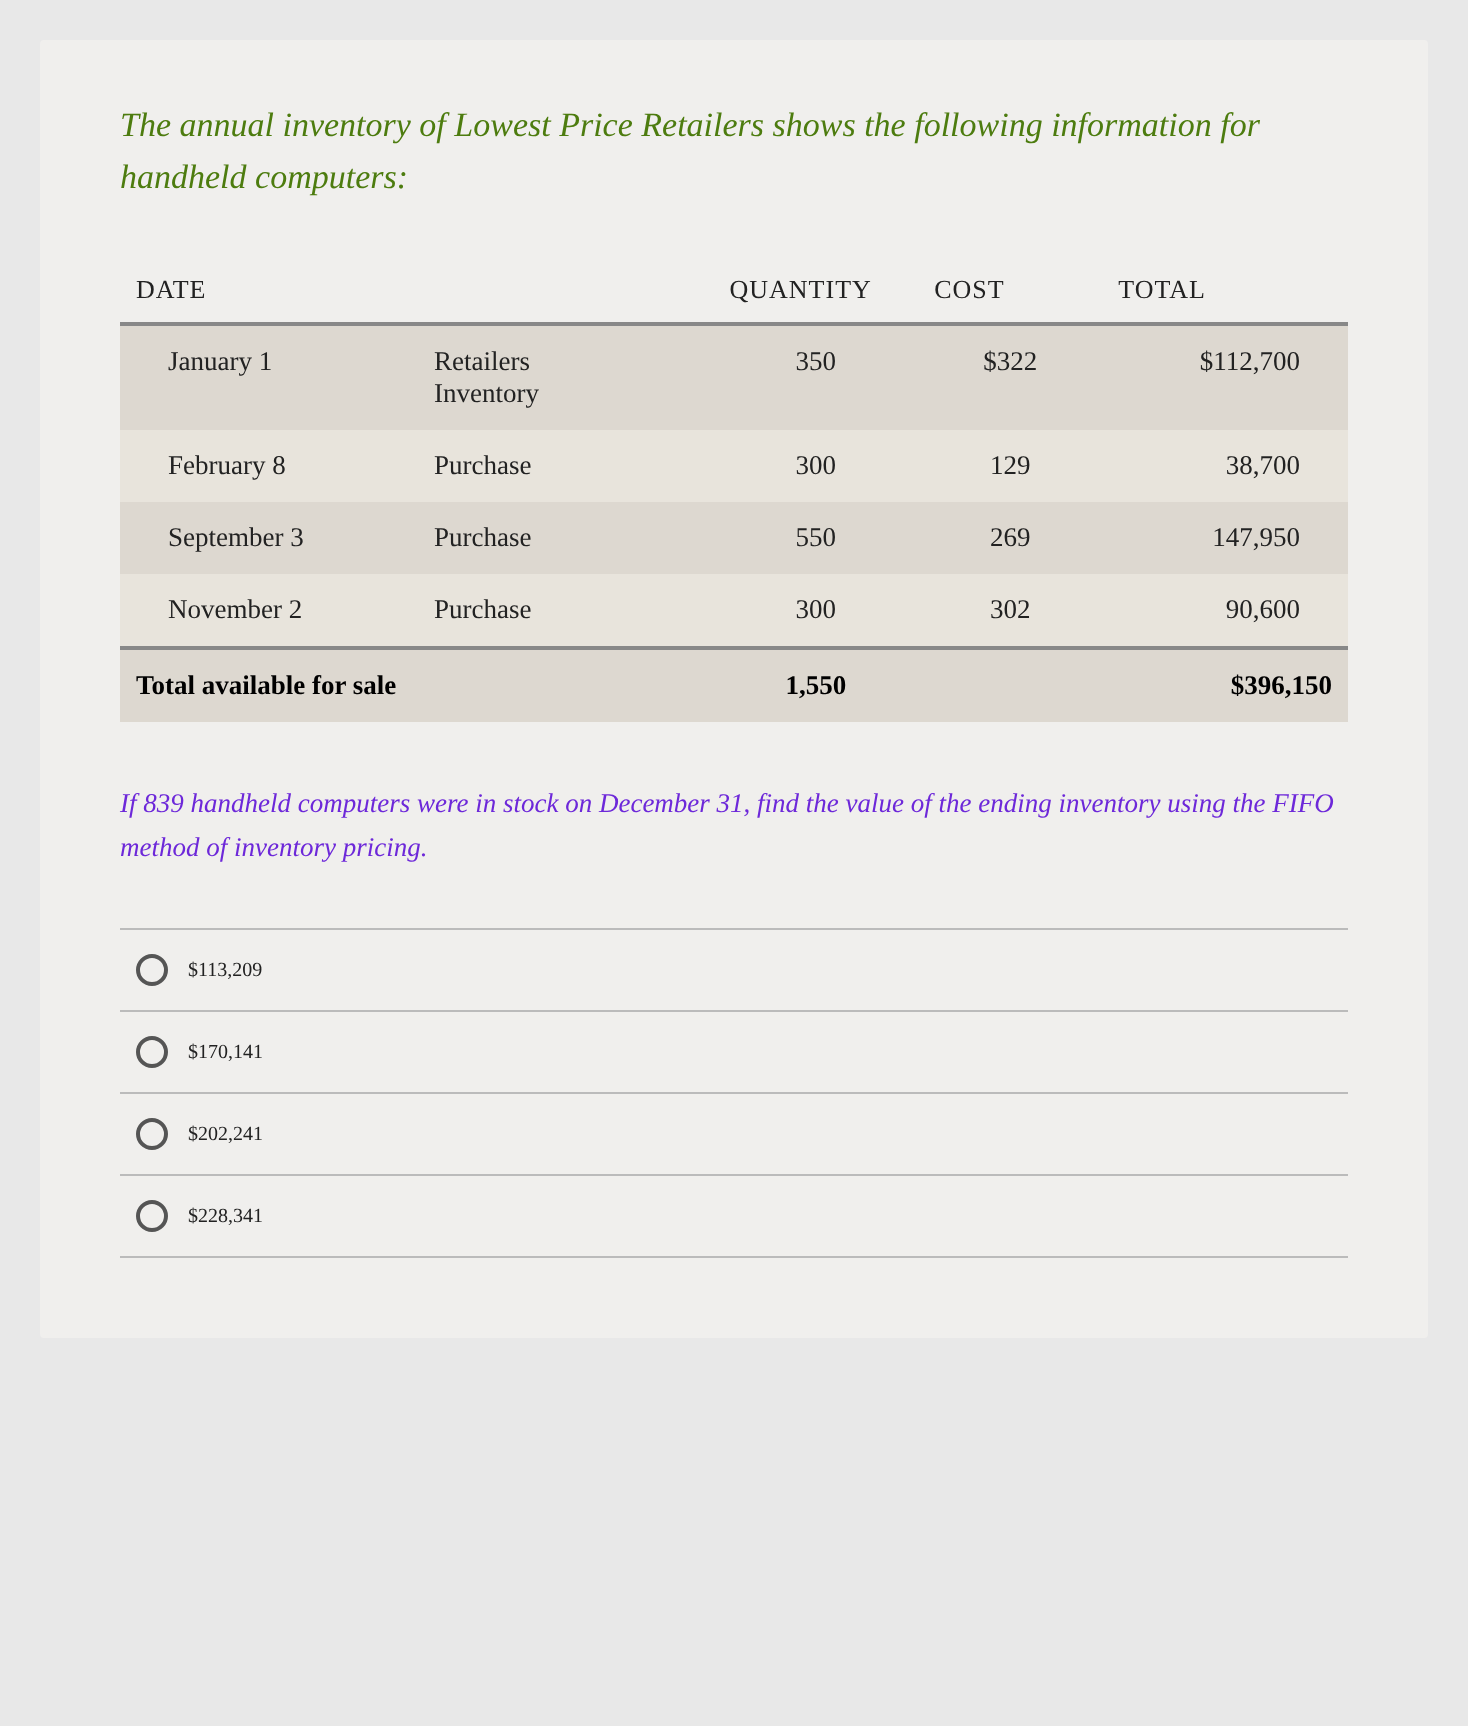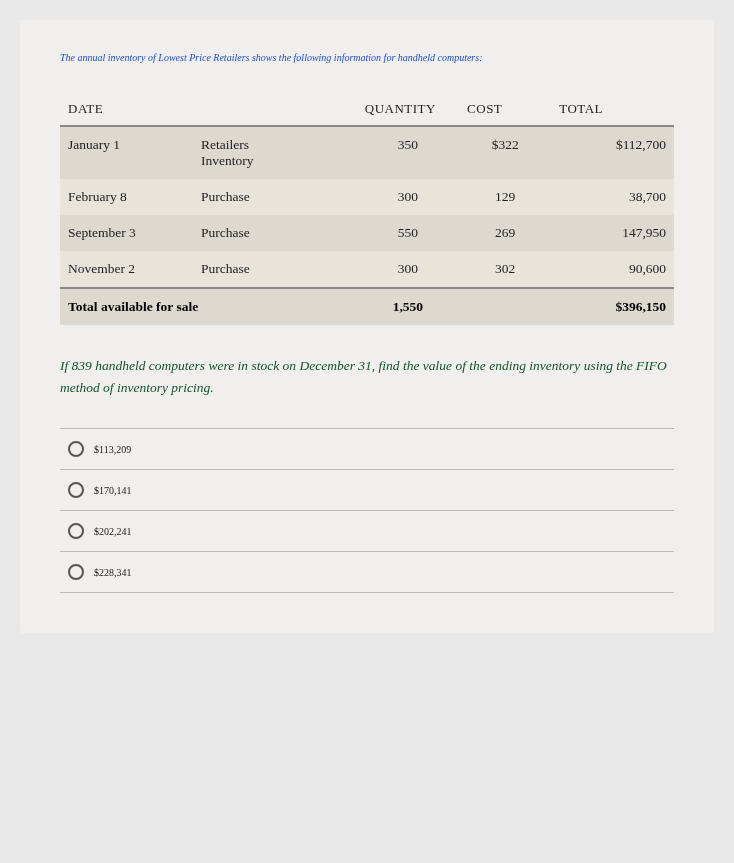--- a/index.html
+++ b/index.html
@@ -19,22 +19,22 @@
     }
 
     .page-container {
       background-color: #f0efed;
       width: 694px;
       padding: 30px 40px 40px 40px;
       border-radius: 2px;
     }
 
     .intro-text {
-      font-size: 10px;
-      color: #1d4ed8;
+      font-size: 17px;
+      color: #4d7c0f;
       line-height: 1.5;
       margin-bottom: 30px;
       font-style: italic;
     }
 
     .inventory-table {
       width: 100%;
       border-collapse: collapse;
       margin-bottom: 30px;
     }
@@ -52,21 +52,21 @@
       border: none;
       border-top: 2px solid #888;
     }
 
     .footer-divider {
       border: none;
       border-top: 2px solid #888;
     }
 
     .inventory-table tbody tr td {
-      padding: 10px 8px;
+      padding: 10px 24px;
       font-size: 13.5px;
       color: #222;
       vertical-align: top;
     }
 
     .inventory-table tbody tr:nth-child(odd) {
       background-color: #ddd8d0;
     }
 
     .inventory-table tbody tr:nth-child(even) {
@@ -95,21 +95,21 @@
       display: block;
       font-size: 13.5px;
     }
 
     .qty-center { text-align: center; }
     .cost-center { text-align: center; }
     .total-right { text-align: right; }
 
     .question-text {
       font-size: 13.5px;
-      color: #14532d;
+      color: #6d28d9;
       line-height: 1.6;
       margin-bottom: 30px;
       font-style: italic;
     }
 
     .options-section {
       display: flex;
       flex-direction: column;
       gap: 0;
     }

